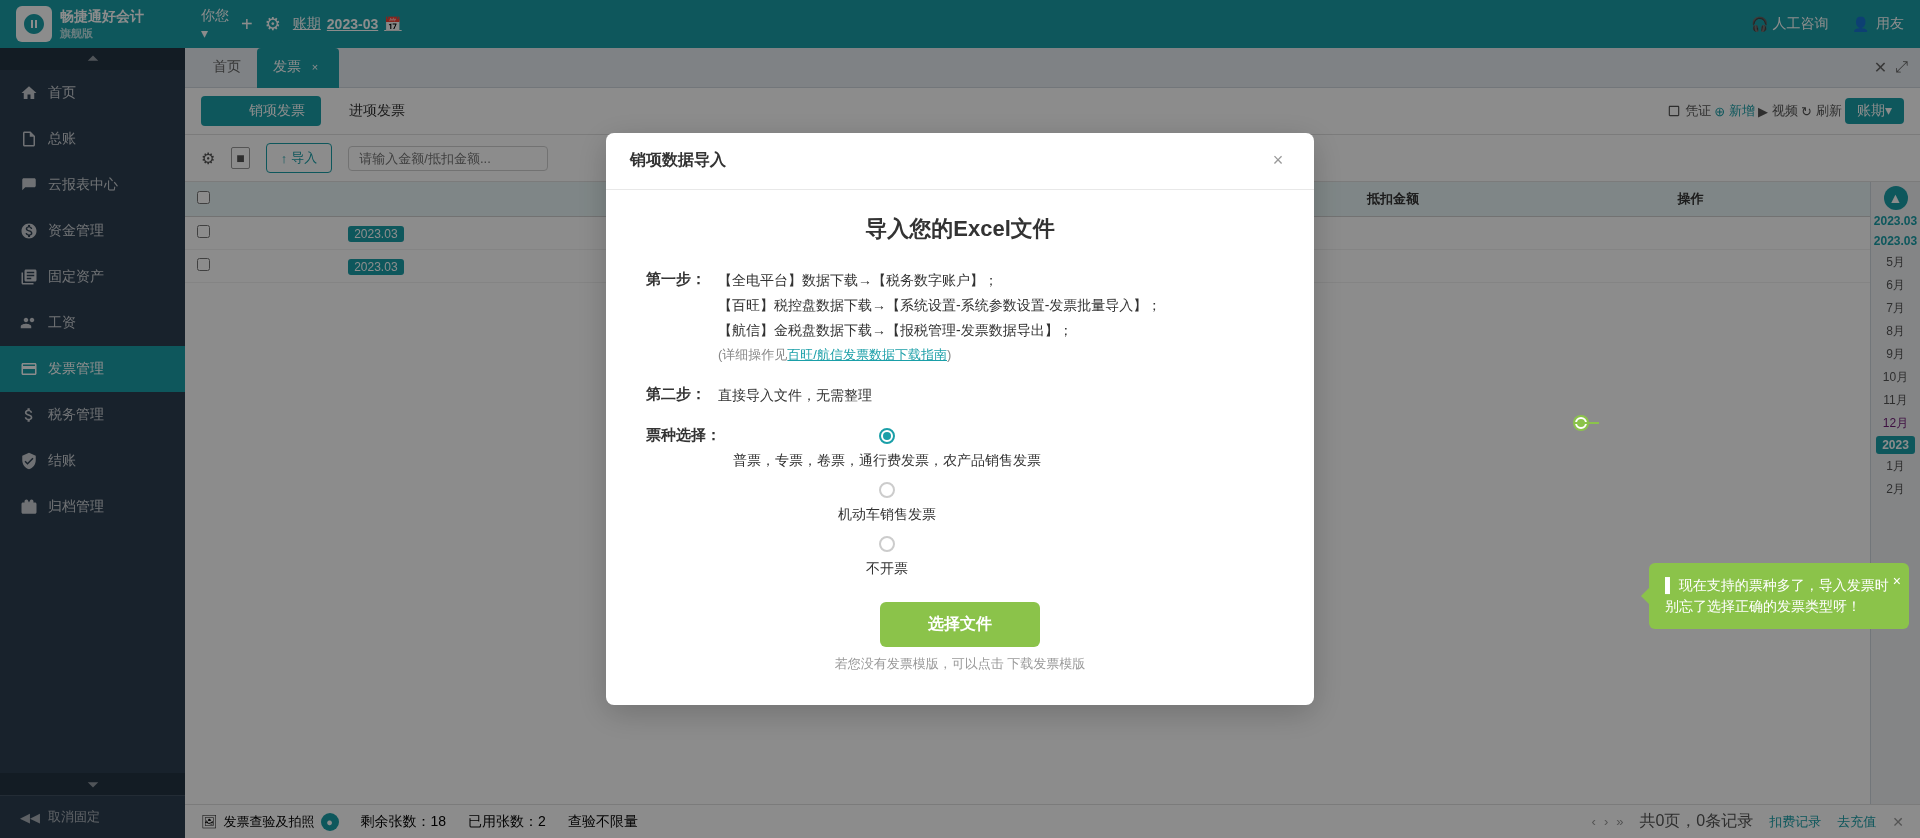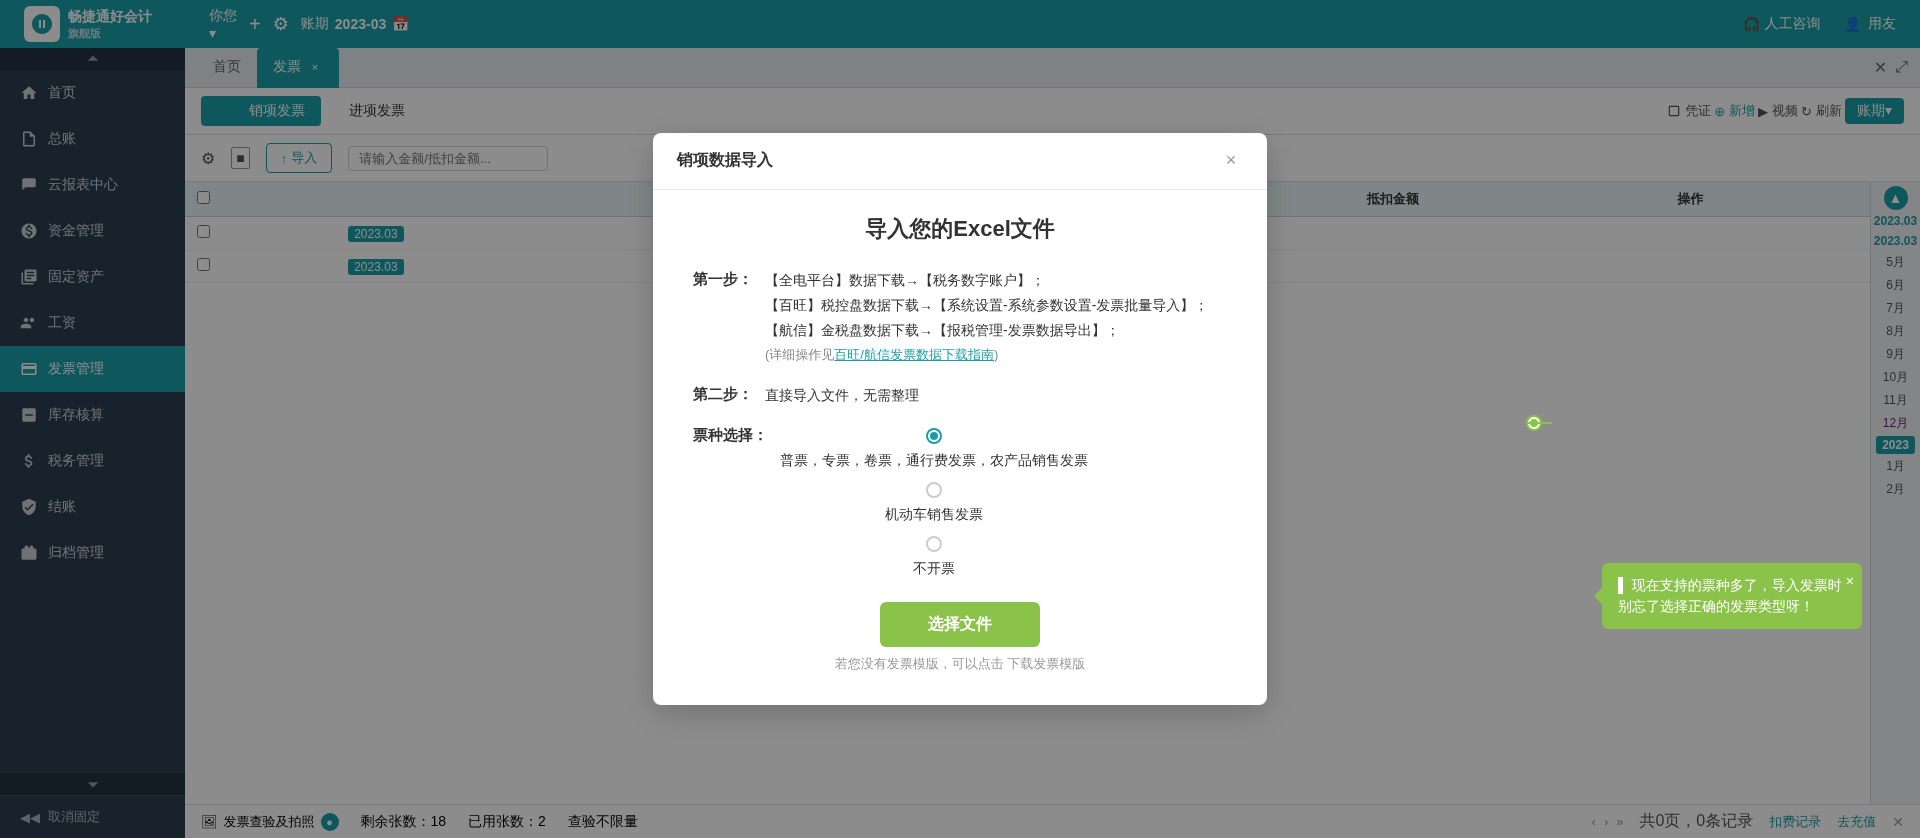--- a/index.html
+++ b/index.html
@@ -1,28 +1,28 @@
 <!DOCTYPE html>
 <html><head>
   <meta charset="utf-8">
   <style>
     * { box-sizing: border-box; margin: 0; padding: 0; }
     body { font-family: 'Microsoft YaHei', sans-serif; font-size: 14px; background: #f0f2f5; overflow: hidden; width: 1920px; height: 838px; }
 
     
     .top-bar {
-      display: flex; align-items: center; background: #1a9fa8; height: 48px; padding: 0 24px;
+      display: flex; align-items: center; background: #1a9fa8; height: 48px; padding: 0 16px;
       position: fixed; top: 0; left: 0; right: 0; z-index: 100;
     }
     .top-bar-logo { display: flex; align-items: center; gap: 8px; color: white; font-size: 16px; font-weight: bold; width: 185px; }
     .logo-icon { width: 36px; height: 36px; background: white; border-radius: 6px; display: flex; align-items: center; justify-content: center; }
     .logo-icon svg { width: 24px; height: 24px; }
     .top-bar-content { display: flex; align-items: center; flex: 1; gap: 12px; }
     .company-selector { display: flex; align-items: flex-start; color: white; font-size: 14px; cursor: pointer; flex-direction: column; }
-    .period-info { display: flex; align-items: center; gap: 6px; color: white; }
+    .period-info { display: flex; align-items: center; gap: 6px; color: white; text-decoration: underline; }
     .top-bar-right { display: flex; align-items: center; gap: 24px; color: white; font-size: 14px; margin-left: auto; }
 
     
     .main-layout { display: flex; position: fixed; top: 48px; left: 0; right: 0; bottom: 0; }
 
     
     .sidebar { width: 185px; background: #2c3e50; display: flex; flex-direction: column; overflow: hidden; }
     .sidebar-scroll { flex: 1; overflow-y: auto; overflow-x: hidden; }
     .sidebar-scroll::-webkit-scrollbar { width: 4px; }
     .sidebar-scroll::-webkit-scrollbar-thumb { background: rgba(255,255,255,0.2); }
@@ -66,21 +66,21 @@
     .scroll-up-btn { background: #1a9fa8; color: white; border-radius: 50%; width: 24px; height: 24px; display: flex; align-items: center; justify-content: center; cursor: pointer; font-size: 14px; }
     .status-left { display: flex; align-items: center; gap: 6px; flex: 1; }
     .status-badge { background: #1a9fa8; color: white; border-radius: 50%; width: 18px; height: 18px; display: flex; align-items: center; justify-content: center; font-size: 11px; }
     .status-right { display: flex; align-items: center; gap: 16px; }
     .link-text { color: #1a9fa8; cursor: pointer; }
 
     
     .overlay { position: fixed; top: 0; left: 0; right: 0; bottom: 0; background: rgba(0,0,0,0.45); z-index: 200; display: flex; align-items: center; justify-content: center; }
 
     
-    .dialog { background: white; border-radius: 8px; width: 614px; box-shadow: 0 8px 32px rgba(0,0,0,0.2); position: relative; overflow: visible; }
+    .dialog { background: white; border-radius: 8px; width: 708px; box-shadow: 0 8px 32px rgba(0,0,0,0.2); position: relative; overflow: visible; }
     .dialog-header { display: flex; align-items: center; justify-content: space-between; padding: 16px 24px; border-bottom: 1px solid #e8e8e8; }
     .dialog-title { font-size: 16px; font-weight: bold; color: #333; }
     .dialog-close { width: 24px; height: 24px; display: flex; align-items: center; justify-content: center; cursor: pointer; color: #999; font-size: 18px; }
     .dialog-body { padding: 24px 40px 32px; }
     .dialog-main-title { text-align: center; font-size: 22px; color: #333; font-weight: bold; margin-bottom: 24px; }
     .step-row { margin-bottom: 16px; display: flex; gap: 12px; }
     .step-label { font-size: 15px; color: #333; font-weight: bold; flex-shrink: 0; margin-top: 2px; }
     .step-content { font-size: 14px; color: #333; line-height: 1.8; }
     .step-content .link { color: #1a9fa8; cursor: pointer; text-decoration: underline; }
     .step-note { color: #888; font-size: 13px; }
@@ -186,26 +186,20 @@
         <span>工资</span>
       </div>
       <div class="sidebar-item active">
         <svg viewBox="0 0 24 24" fill="currentColor">
             <path d="M20 4H4c-1.11 0-2 .89-2 2v12c0 1.11.89 2 2 2h16c1.11 0 2-.89 2-2V6c0-1.11-.89-2-2-2zm0 14H4v-6h16v6zm0-10H4V6h16v2z"></path>
           </svg>
         <span>发票管理</span>
       </div>
       <div class="sidebar-item">
         <svg viewBox="0 0 24 24" fill="currentColor">
-            <path d="M19 3H5c-1.1 0-2 .9-2 2v14c0 1.1.9 2 2 2h14c1.1 0 2-.9 2-2V5c0-1.1-.9-2-2-2zm-2 10H7v-2h10v2z"></path>
-          </svg>
-        <span>库存核算</span>
-      </div>
-      <div class="sidebar-item">
-        <svg viewBox="0 0 24 24" fill="currentColor">
             <path d="M11.8 10.9c-2.27-.59-3-1.2-3-2.15 0-1.09 1.01-1.85 2.7-1.85 1.78 0 2.44.85 2.5 2.1h2.21c-.07-1.72-1.12-3.3-3.21-3.81V3h-3v2.16c-1.94.42-3.5 1.68-3.5 3.61 0 2.31 1.91 3.46 4.7 4.13 2.5.6 3 1.48 3 2.41 0 .69-.49 1.79-2.7 1.79-2.06 0-2.87-.92-2.98-2.1h-2.2c.12 2.19 1.76 3.42 3.68 3.83V21h3v-2.15c1.95-.37 3.5-1.5 3.5-3.55 0-2.84-2.43-3.81-4.7-4.4z"></path>
           </svg>
         <span>税务管理</span>
       </div>
       <div class="sidebar-item">
         <svg viewBox="0 0 24 24" fill="currentColor">
             <path d="M12 1L3 5v6c0 5.55 3.84 10.74 9 12 5.16-1.26 9-6.45 9-12V5l-9-4zm-2 16l-4-4 1.41-1.41L10 14.17l6.59-6.59L18 9l-8 8z"></path>
           </svg>
         <span>结账</span>
       </div>

